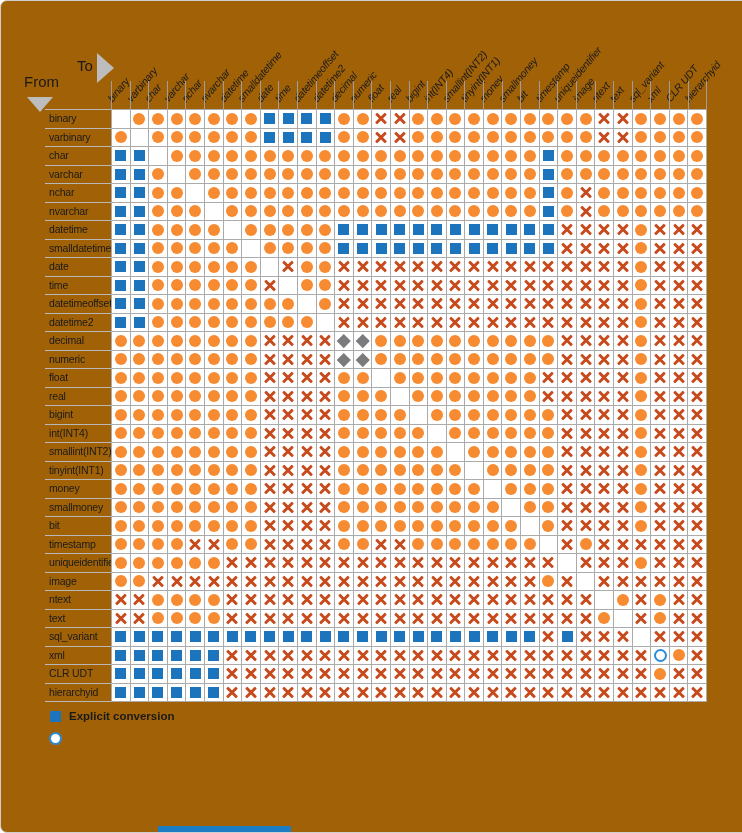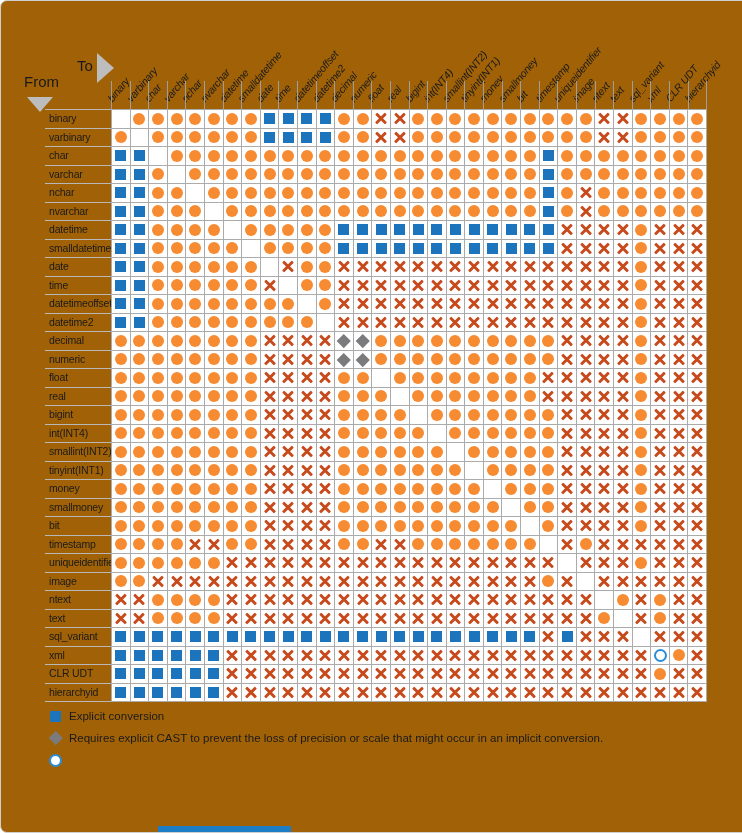--- a/index.html
+++ b/index.html
@@ -41,21 +41,21 @@
     border-radius:1px;background:var(--red);}
   .sym-N::before{transform:rotate(45deg);}
   .sym-N::after{transform:rotate(-45deg);}
   .sym-D{width:9.5px;height:9.5px;background:var(--gray);transform:rotate(45deg);}
   .sym-U{width:9px;height:9px;border:2px solid var(--lightblue);border-radius:50%;background:#fff;}
 
   
   #legend{position:absolute;left:47px;top:708px;}
   .legend-item{display:flex;align-items:flex-start;margin-bottom:7px;}
   .legend-icon{width:15px;height:14px;display:flex;align-items:center;justify-content:center;flex:0 0 15px;margin-top:0;}
-  .legend-text{font-size:11.5px;color:#1a1a1a;margin-left:6px;line-height:15px;}
+  .legend-text{font-size:11.5px;color:#1a1a1a;margin-left:6px;line-height:15px;font-weight:bold;}
 
   .bottom-bar{position:absolute;left:157px;bottom:0;width:133px;height:6px;background:var(--barblue);}
 </style>
 </head>
 <body>
 
 <div class="page">
   <div class="to-label">To</div>
   <div class="to-arrow"></div>
   <div class="from-label">From</div>
@@ -3188,28 +3188,20 @@
       <div class="legend-item">
         <span class="legend-icon">
           <span class="sym-E"></span>
         </span>
         <div class="legend-text">
           <div>Explicit conversion</div>
         </div>
       </div>
       <div class="legend-item">
         <span class="legend-icon">
-          <span class="sym-D"></span>
-        </span>
-        <div class="legend-text">
-          <div>Requires explicit CAST to prevent the loss of precision or scale that might occur in an implicit conversion.</div>
-        </div>
-      </div>
-      <div class="legend-item">
-        <span class="legend-icon">
           <span class="sym-U"></span>
         </span>
         <div class="legend-text">
         </div>
       </div>
     </div>
   <div class="bottom-bar"></div>
 </div>
 
 </body></html>

